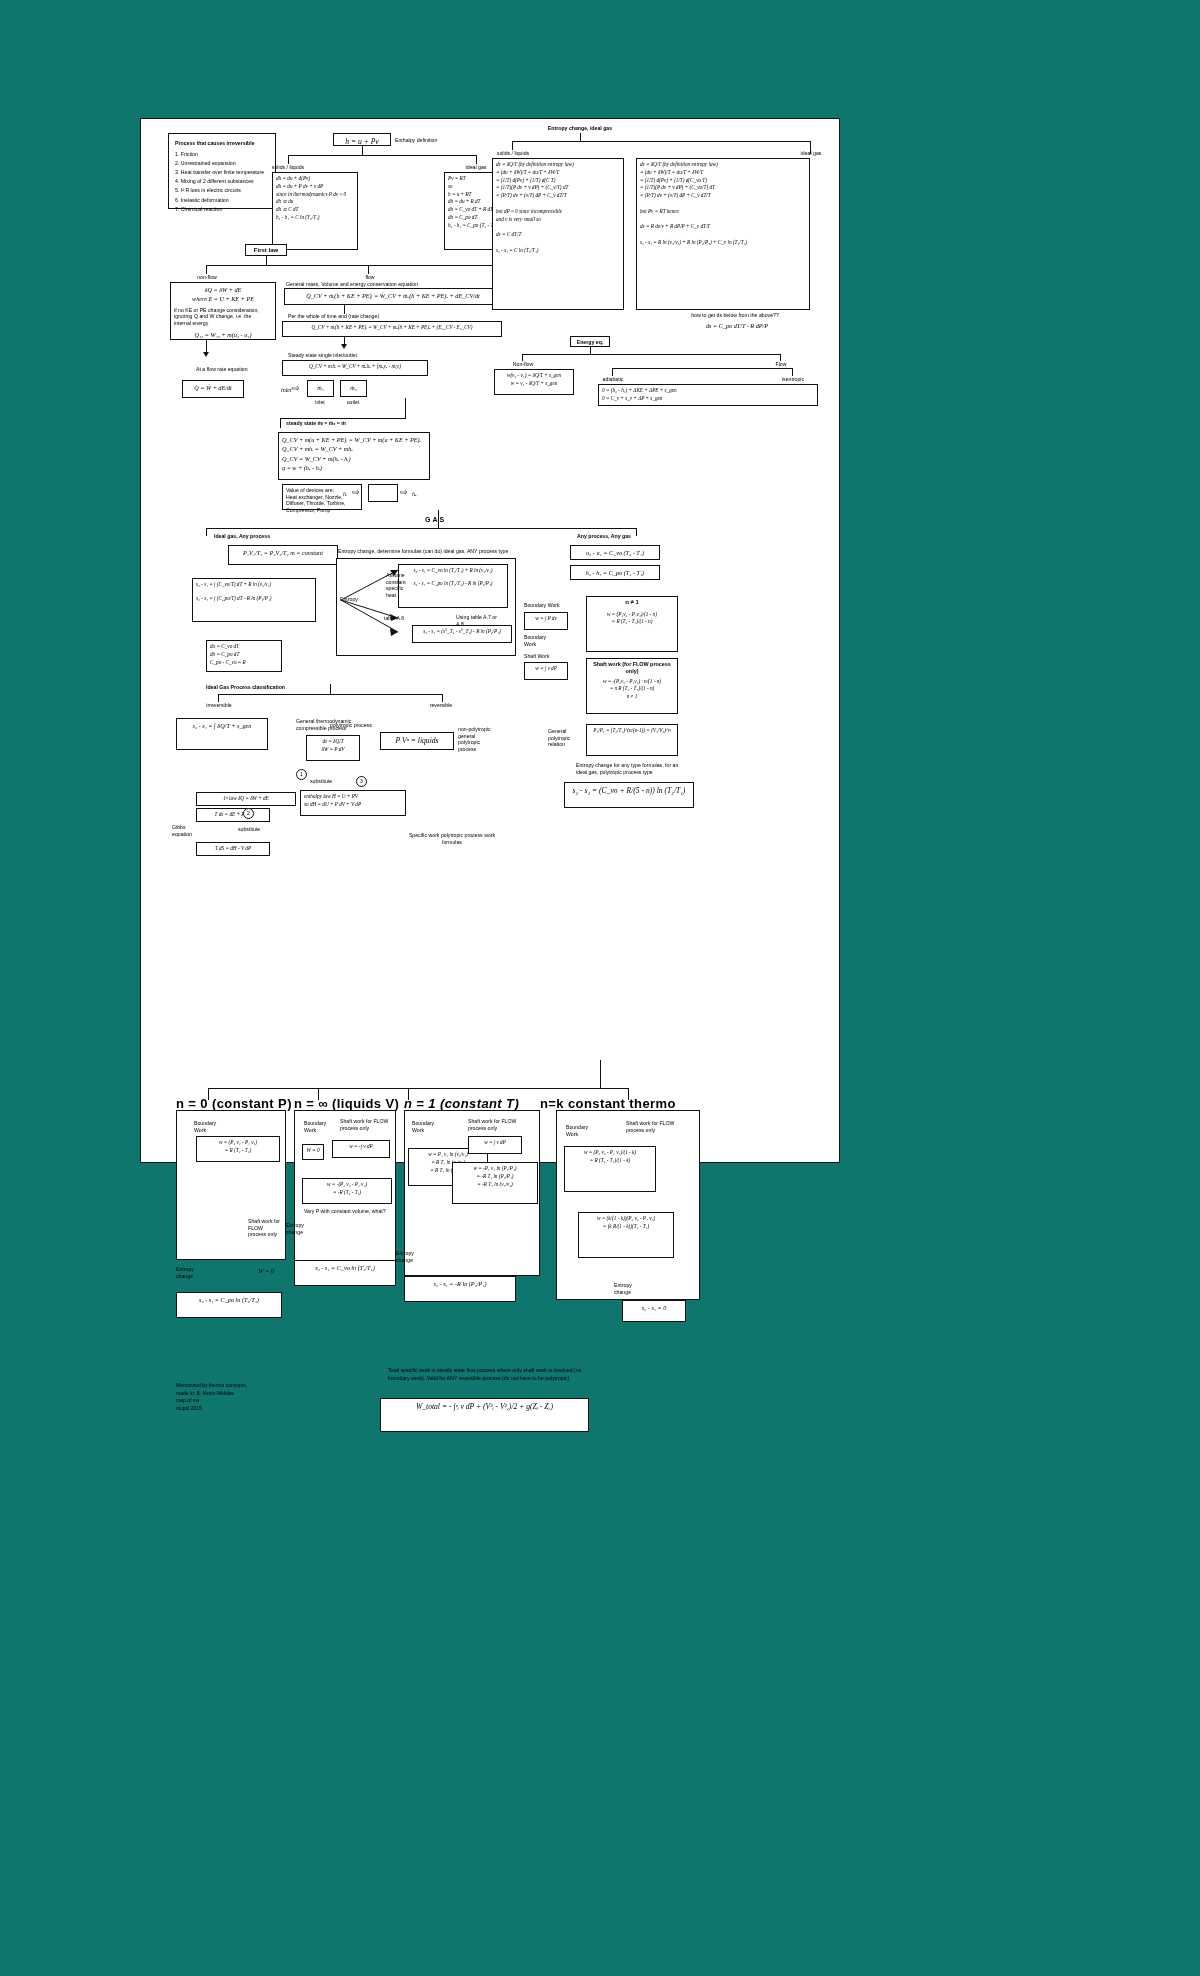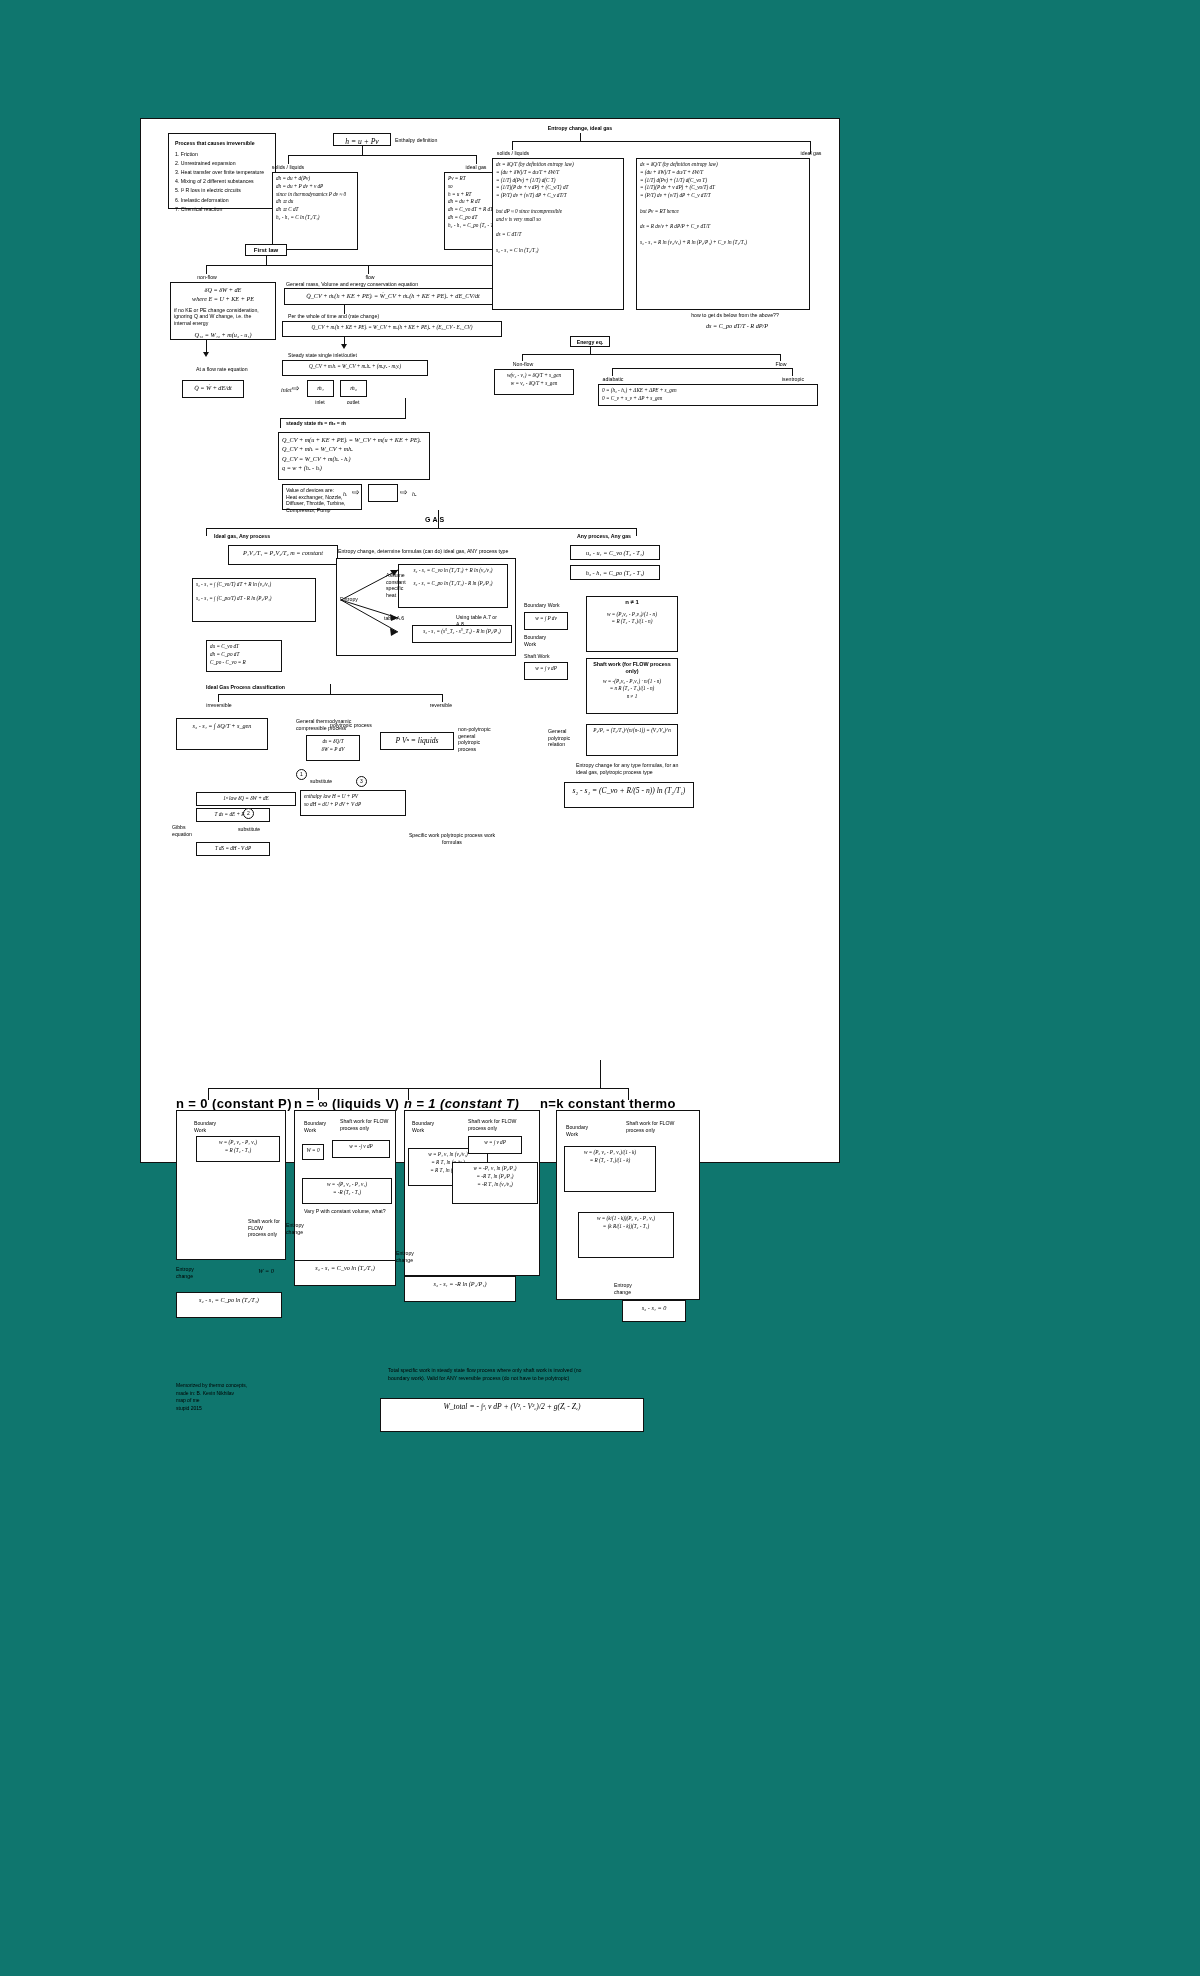--- a/index.html
+++ b/index.html
@@ -501,21 +501,21 @@
   <div class="node thin" style="left:578px;top:1212px;width:96px;height:46px;">
     <div class="eq sm">w = (k/(1 - k))(P₂ v₂ - P₁ v₁)
 = (k R/(1 - k))(T₂ - T₁)</div>
   </div>
   <div class="lbl left" style="left:614px;top:1282px;width:26px;">Entropy change</div>
   <div class="node" style="left:622px;top:1300px;width:64px;height:22px;">
     <div class="eq">s₂ - s₁ = 0</div>
   </div>
 
   <div class="lbl left" style="left:388px;top:1366px;width:200px;line-height:1.6;">Total specific work in steady state flow process where only shaft work is involved (no boundary work). Valid for ANY reversible process (do not have to be polytropic)</div>
-  <div class="node" style="left:380px;top:1398px;width:264px;height:34px;">
+  <div class="node" style="left:380px;top:1398px;width:209px;height:34px;">
     <div class="eq lg">W_total = - ∫ᵉᵢ v dP + (V²ᵢ - V²ₑ)/2 + g(Zᵢ - Zₑ)</div>
   </div>
 
   <div class="note" style="left:176px;top:1382px;width:110px;">Memorized by thermo concepts,
 made in: B. Kevin Nikhilav
 map of me
 stupid 2015</div>
 
 </div>
 

